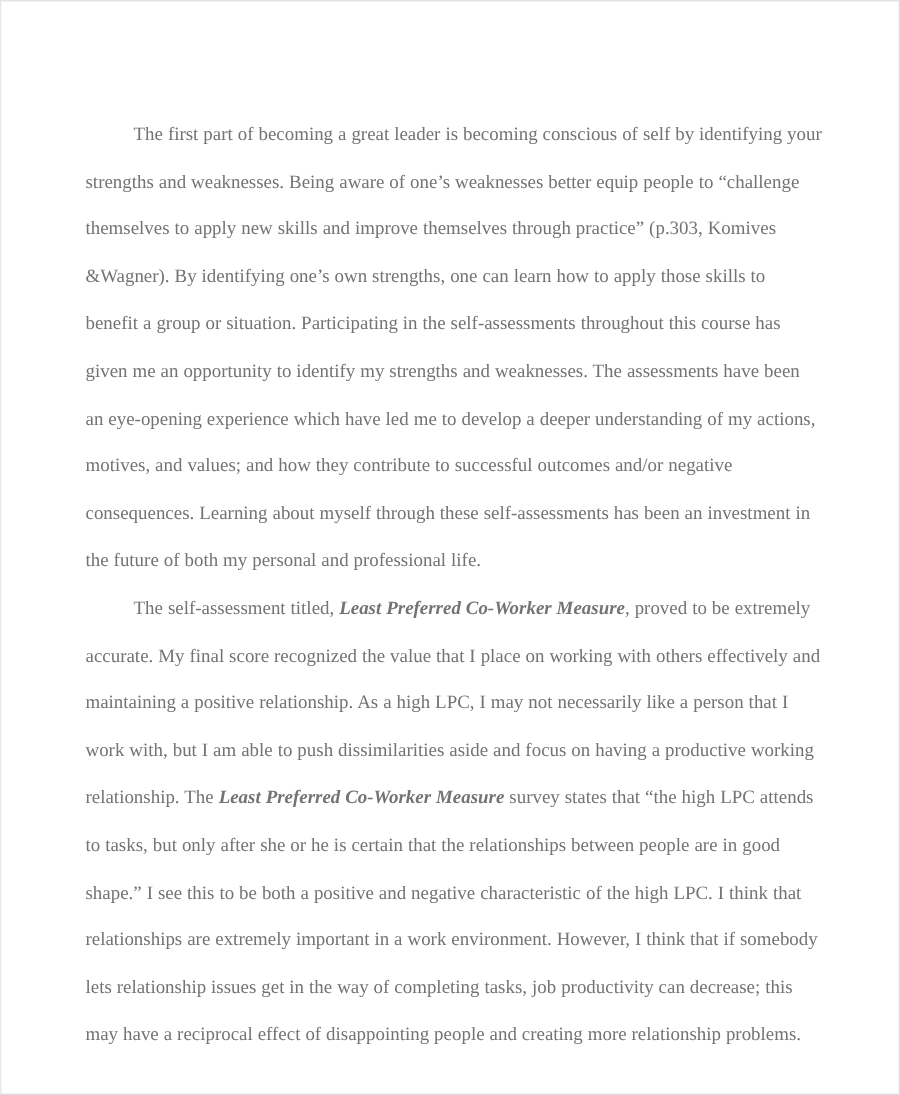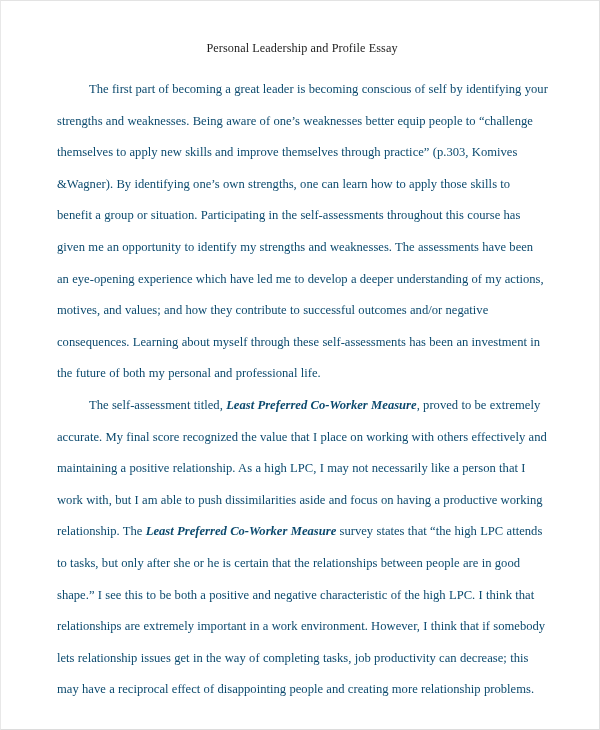--- a/index.html
+++ b/index.html
@@ -53,21 +53,21 @@
     left: 56px;
     top: 73px;
     width: 491px;
   }
 
   p.para {
     margin: 0;
     padding: 0;
     font-size: 12.6px;
     line-height: 31.6px;
-    color: #0c4a6e;
+    color: #737373;
     text-indent: 32px;
     text-align: left;
     letter-spacing: 0.01px;
     word-spacing: 0.15px;
   }
 
   p.para + p.para {
     margin-top: 0;
   }
 
@@ -75,21 +75,20 @@
     font-style: italic;
     font-weight: bold;
   }
 </style>
 </head>
 <body>
 
 <div id="page">
   <div class="sheet">
 
-    <div class="doc-title">Personal Leadership and Profile Essay</div>
 
     <div class="body-block">
       <p class="para"><span>The first part of becoming a great leader is becoming conscious of self by identifying your strengths and weaknesses. Being aware of one’s weaknesses better equip people to “challenge themselves to apply new skills and improve themselves through practice” (p.303, Komives &amp;Wagner). By identifying one’s own strengths, one can learn how to apply those skills to benefit a group or situation. Participating in the self-assessments throughout this course has given me an opportunity to identify my strengths and weaknesses. The assessments have been an eye-opening experience which have led me to develop a deeper understanding of my actions, motives, and values; and how they contribute to successful outcomes and/or negative consequences. Learning about myself through these self-assessments has been an investment in the future of both my personal and professional life.</span></p>
       <p class="para"><span>The self-assessment titled, </span><span class="ital">Least Preferred Co-Worker Measure</span><span>, proved to be extremely accurate. My final score recognized the value that I place on working with others effectively and maintaining a positive relationship. As a high LPC, I may not necessarily like a person that I work with, but I am able to push dissimilarities aside and focus on having a productive working relationship. The </span><span class="ital">Least Preferred Co-Worker Measure</span><span> survey states that “the high LPC attends to tasks, but only after she or he is certain that the relationships between people are in good shape.” I see this to be both a positive and negative characteristic of the high LPC. I think that relationships are extremely important in a work environment. However, I think that if somebody lets relationship issues get in the way of completing tasks, job productivity can decrease; this may have a reciprocal effect of disappointing people and creating more relationship problems.</span></p>
     </div>
 
   </div>
 </div>
 
 </body></html>

